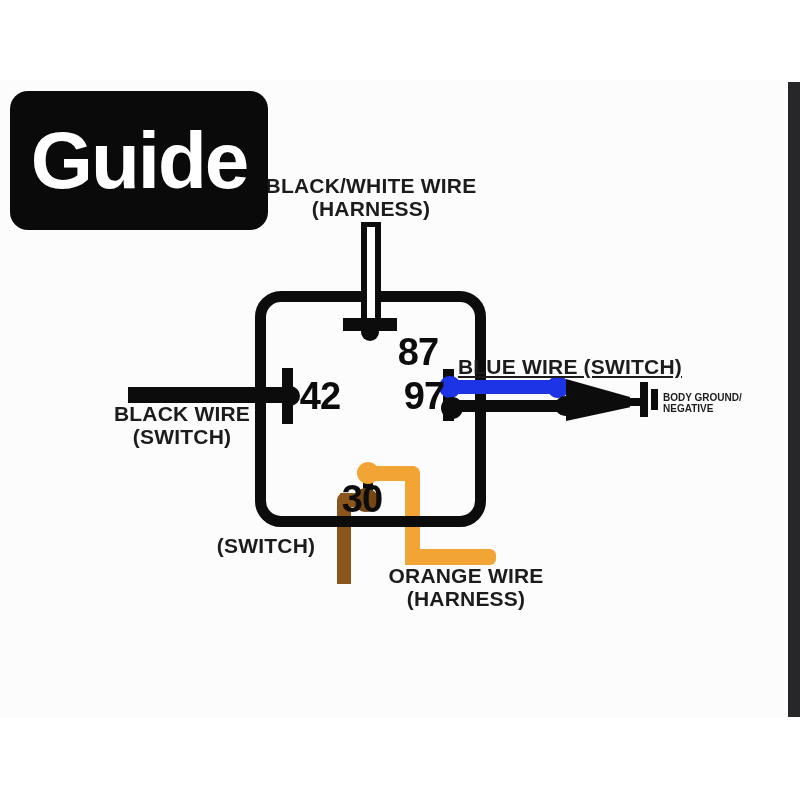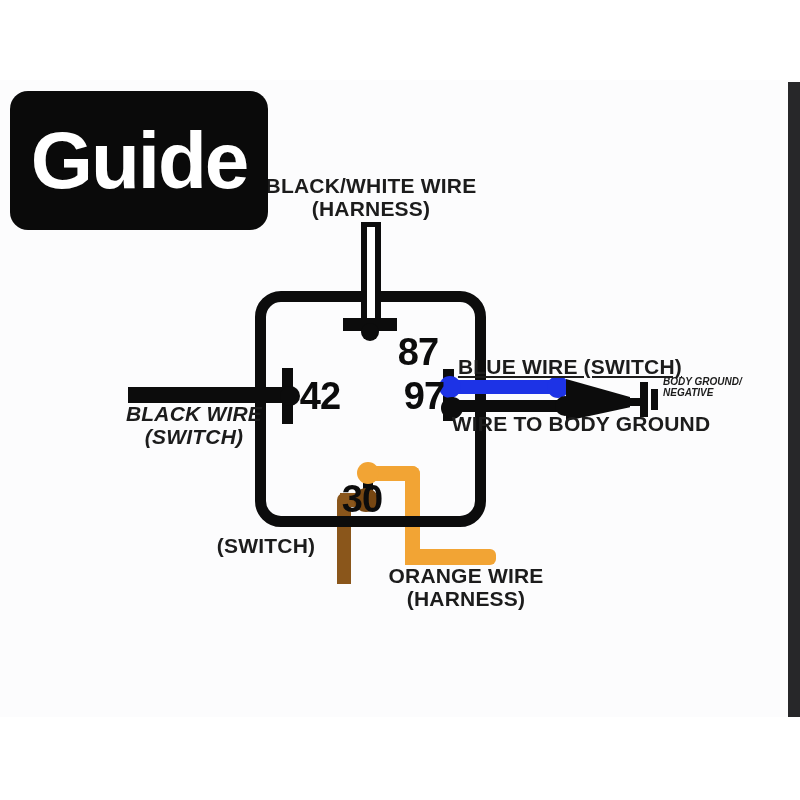--- a/index.html
+++ b/index.html
@@ -84,27 +84,26 @@
 
   <div class="abs pin" style="left:370px;top:333px;margin-left:48px;">87</div>
   <div class="abs pin" style="left:320px;top:377px;">42</div>
   <div class="abs pin" style="left:424px;top:377px;">97</div>
   <div class="abs pin" style="left:362px;top:448px;margin-top:32px;">30</div>
 
   <div class="abs lbl" style="left:371px;top:174px;">
     <div>BLACK/WHITE WIRE</div>
     <div>(HARNESS)</div>
   </div>
-  <div class="abs lbl" style="left:194px;top:402px;font-style:italic;">
+  <div class="abs lbl" style="left:182px;top:402px;">
     <div>BLACK WIRE</div>
     <div>(SWITCH)</div>
   </div>
   <div class="abs lbl" style="left:570px;top:355px;text-decoration:underline;">BLUE WIRE (SWITCH)</div>
-  <div class="abs lbl" style="left:581px;top:412px;">WIRE TO BODY GROUND</div>
-  <div class="abs lbl tiny" style="left:663px;top:376px;transform:none;font-style:italic;">
+  <div class="abs lbl tiny" style="left:663px;top:392px;transform:none;">
     <div>BODY GROUND/</div>
     <div>NEGATIVE</div>
   </div>
   <div class="abs lbl" style="left:266px;top:534px;">
     <div>(SWITCH)</div>
   </div>
   <div class="abs lbl" style="left:466px;top:564px;">
     <div>ORANGE WIRE</div>
     <div>(HARNESS)</div>
   </div>

